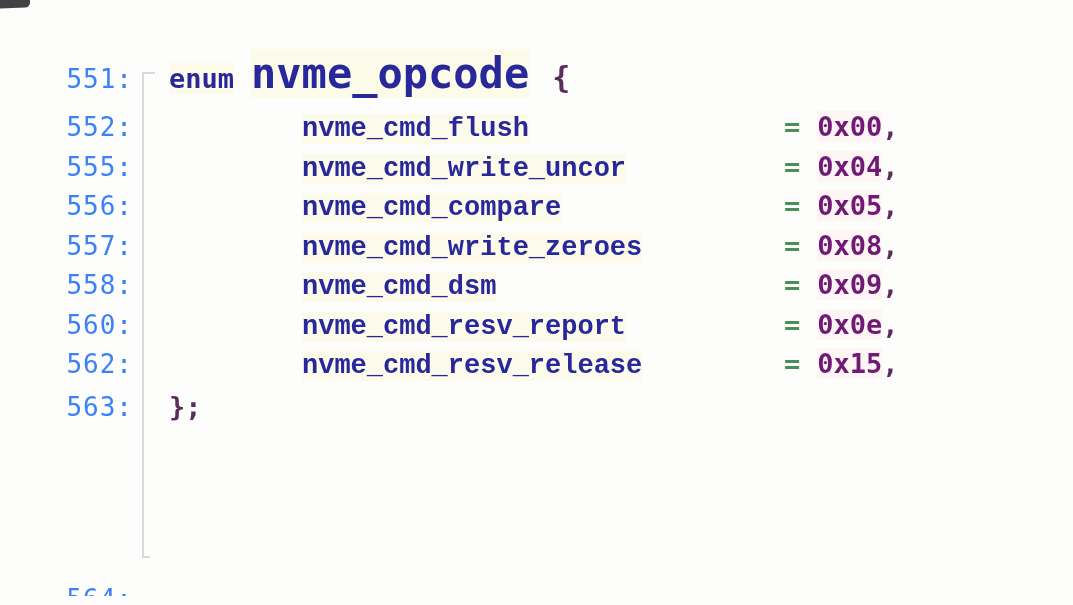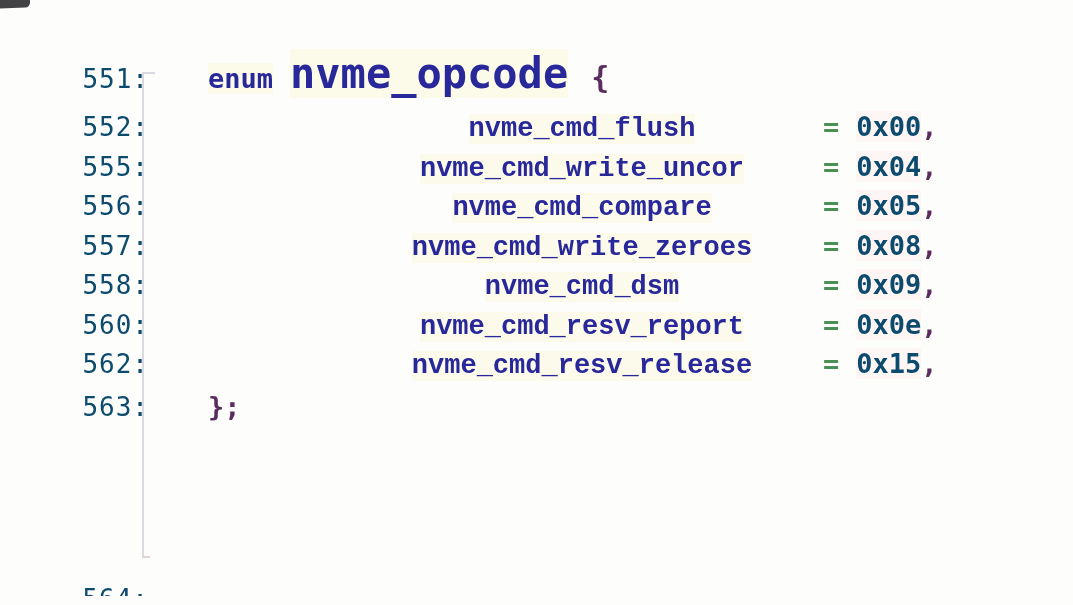--- a/index.html
+++ b/index.html
@@ -71,30 +71,28 @@
     line-height: 58px;
   }
   .row.closing {
     height: 40px;
     line-height: 46px;
   }
   .ln {
     display: inline-block;
     width: 133px;
     text-align: right;
-    color: #0c4a6e;
+    color: #3b82f6;
     font-size: 26px;
     font-weight: normal;
     letter-spacing: 1px;
     vertical-align: baseline;
-    margin-left: 16px;
   }
   .code {
-    margin-left: 59px;
-    text-align: center;
+    margin-left: 36px;
   }
   .ind {
     display: inline-block;
     width: 133px;
   }
   .kw {
     color: #28289a;
     background: rgba(250, 246, 210, 0.45);
   }
   .enum-name {
@@ -116,21 +114,21 @@
     font-family: Liberation Mono, monospace;
   }
   .name > i {
     font-style: normal;
     background: rgba(250, 246, 210, 0.4);
   }
   .op {
     color: #4a8f55;
   }
   .val {
-    color: #0c4a6e;
+    color: #701a75;
     margin-left: 17px;
     background: rgba(255, 231, 228, 0.35);
   }
   .punct {
     color: #5a2d5e;
   }
   .next-line {
     position: absolute;
     left: 0;
     top: 586px;

